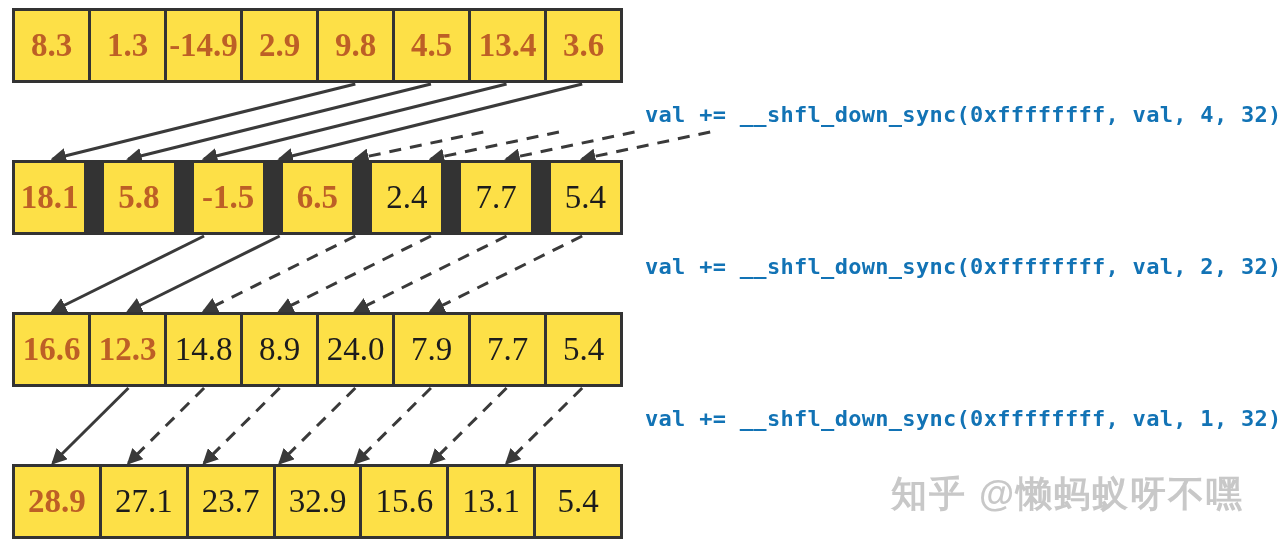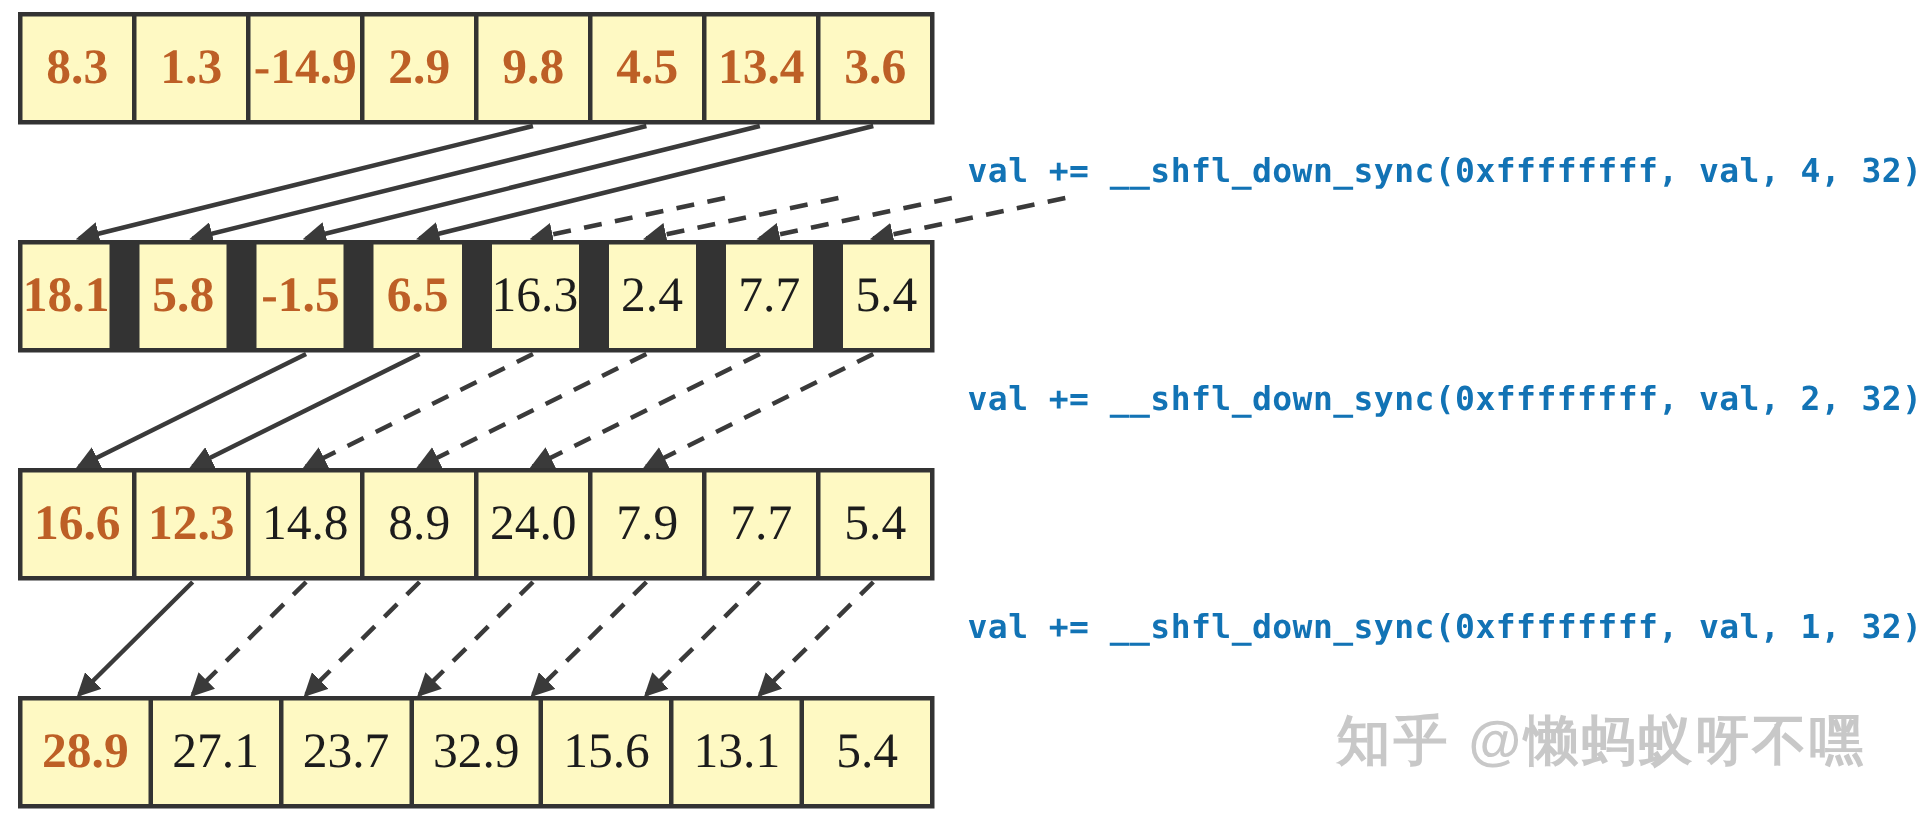--- a/index.html
+++ b/index.html
@@ -14,21 +14,21 @@
   .warp-row{
     position:absolute;
     left:12px;width:611px;height:75px;
     background:#333333;
     display:flex;
     gap:3px;padding:3px;
     box-sizing:border-box;
   }
   .lane-cell{
     flex:1 1 0;
-    background:#fef9c3;
+    background:#fde047;
     display:flex;align-items:center;justify-content:center;
     overflow:visible;
   }
   .lane-value{
     font-family:"Liberation Serif","DejaVu Serif",serif;
     font-size:33px;
     color:#1c1c1c;
     white-space:nowrap;
     line-height:1;
   }
@@ -128,23 +128,20 @@
         <div class="lane-cell">
           <span class="lane-value hl">5.8</span>
         </div>
         <div class="lane-cell">
           <span class="lane-value hl">-1.5</span>
         </div>
         <div class="lane-cell">
           <span class="lane-value hl">6.5</span>
         </div>
         <div class="lane-cell">
-          <span class="lane-value">16.3</span>
-        </div>
-        <div class="lane-cell">
           <span class="lane-value">2.4</span>
         </div>
         <div class="lane-cell">
           <span class="lane-value">7.7</span>
         </div>
         <div class="lane-cell">
           <span class="lane-value">5.4</span>
         </div>
       </div>
       <div class="warp-row" style="top: 312px;">

